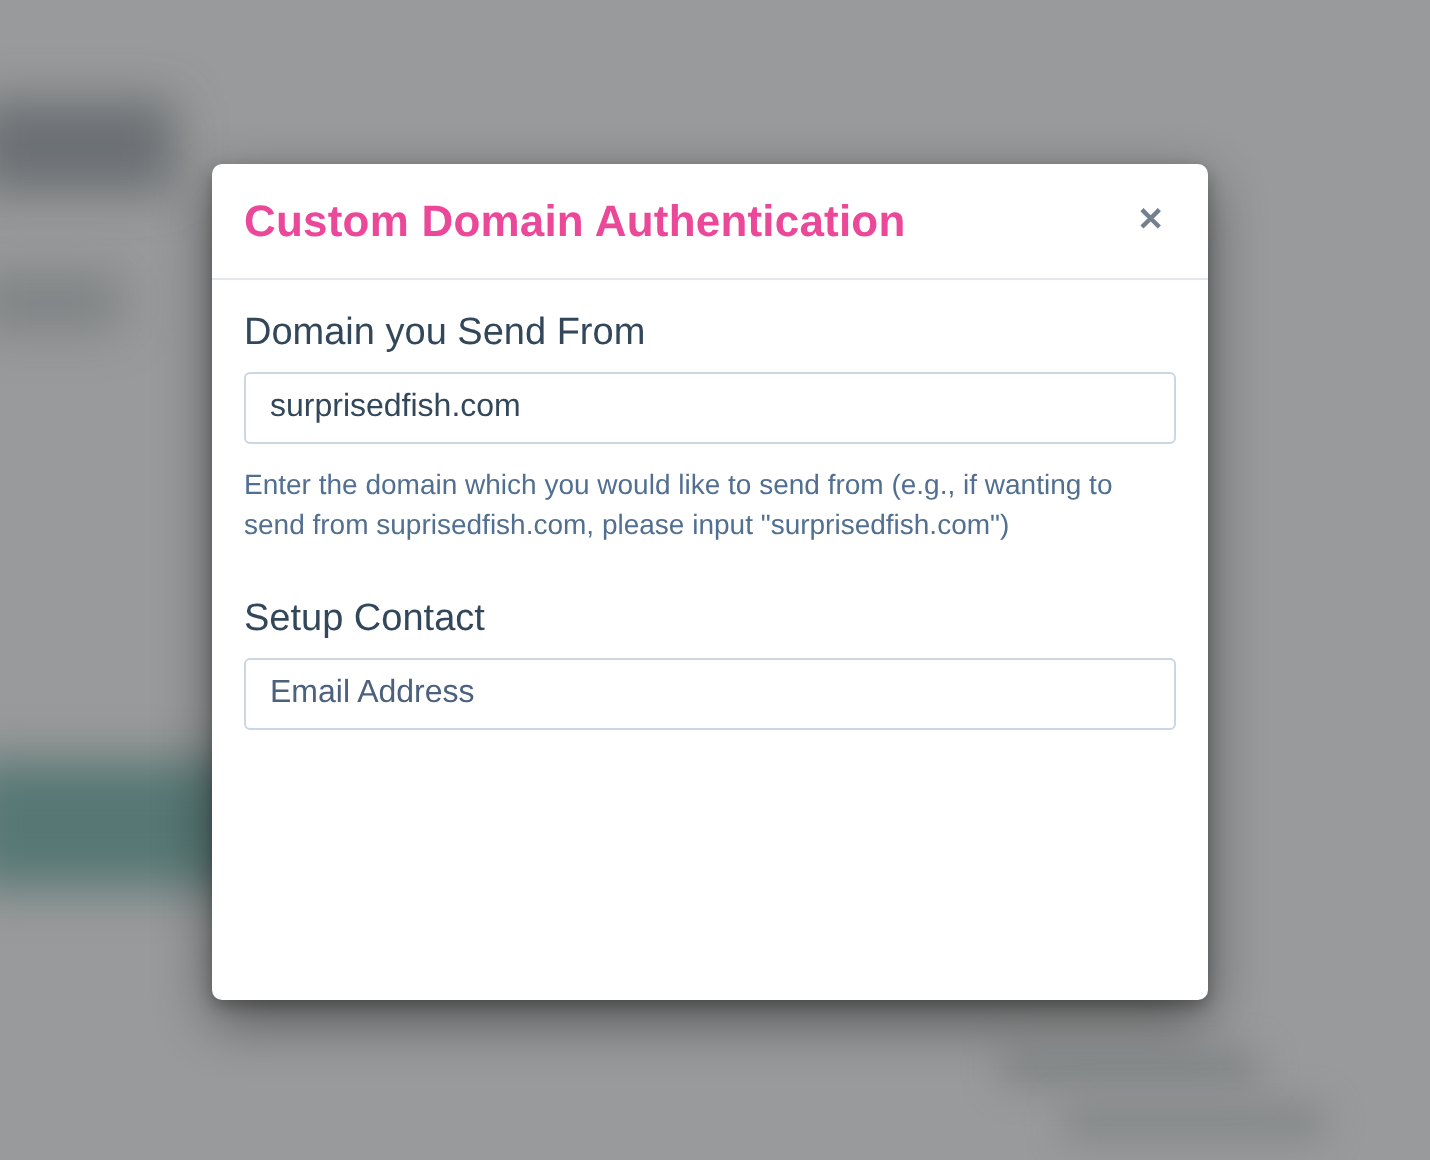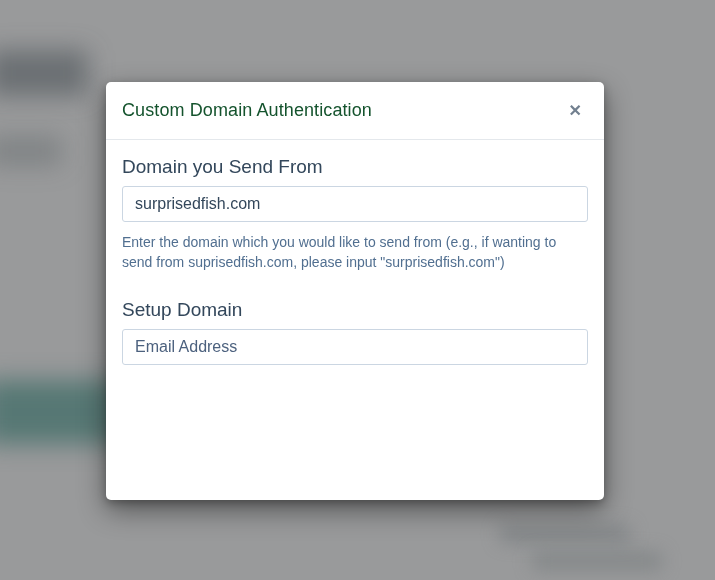--- a/index.html
+++ b/index.html
@@ -42,23 +42,23 @@
     height: 58px;
     flex: 0 0 58px;
     display: flex;
     align-items: center;
     justify-content: space-between;
     padding: 0 20px 0 16px;
     border-bottom: 1px solid #e4e8ec;
     box-sizing: border-box;
   }
   .modal-title {
-    font-size: 18px;
-    font-weight: normal;
-    color: #14532d;
+    font-size: 22px;
+    font-weight: bold;
+    color: #ec4899;
     letter-spacing: 0.1px;
   }
   .close-btn {
     background: none;
     border: none;
     padding: 2px;
     cursor: pointer;
     color: #72808f;
     font-size: 16px;
     font-weight: bold;
@@ -143,19 +143,19 @@
     </div>
 
     <div class="modal-body">
       <div>
         <div class="field-label">Domain you Send From</div>
         <input class="text-input" type="text" value="surprisedfish.com" style="">
         <div class="help-text">Enter the domain which you would like to send from (e.g., if wanting to send from suprisedfish.com, please input "surprisedfish.com")</div>
       </div>
 
       <div class="field-gap">
-        <div class="field-label">Setup Domain</div>
+        <div class="field-label">Setup Contact</div>
         <input class="text-input" type="text" placeholder="Email Address" style="">
       </div>
     </div>
 
   </div>
 </div>
 
 </body></html>

